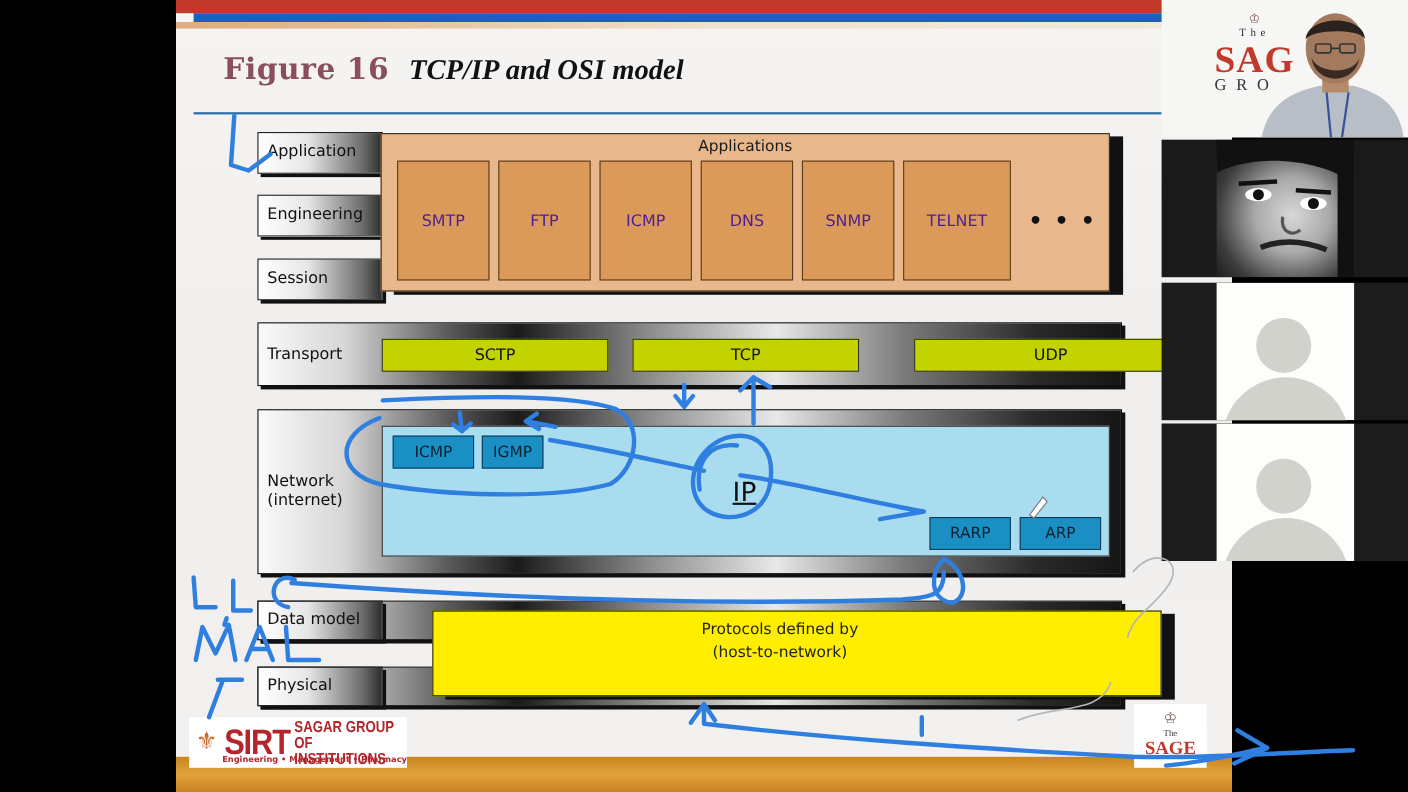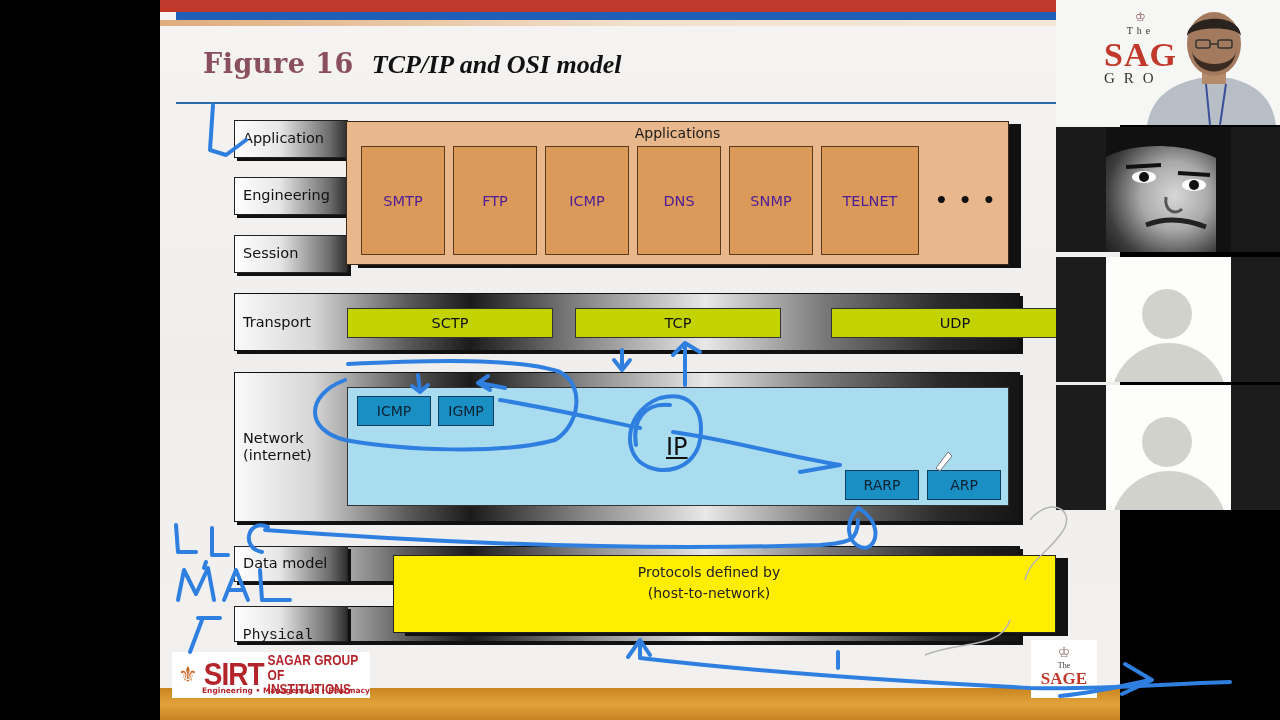--- a/index.html
+++ b/index.html
@@ -146,21 +146,21 @@
       <div class="proto-net" style="left:90px;top:8px;width:56px;">IGMP</div>
       <div class="ip-label">IP</div>
       <div class="proto-net" style="left:497px;top:82px;width:74px;">RARP</div>
       <div class="proto-net" style="left:579px;top:82px;width:74px;">ARP</div>
     </div>
   </div>
 
   <div class="frame" style="top:546px;height:36px;"></div>
   <div class="frame" style="top:606px;height:36px;"></div>
   <div class="osi" style="top:546px;height:36px;padding-top:8px;">Data model</div>
-  <div class="osi" style="top:606px;height:36px;padding-top:20px;font-family:Liberation Mono, monospace;">Physical</div>
+  <div class="osi" style="top:606px;height:36px;padding-top:8px;">Physical</div>
 
   <div class="yellow-box">
     <div class="yellow-text">
       <div>Protocols defined by</div>
       <div>(host-to-network)</div>
     </div>
   </div>
 
   <div class="footer-band"></div>
 

